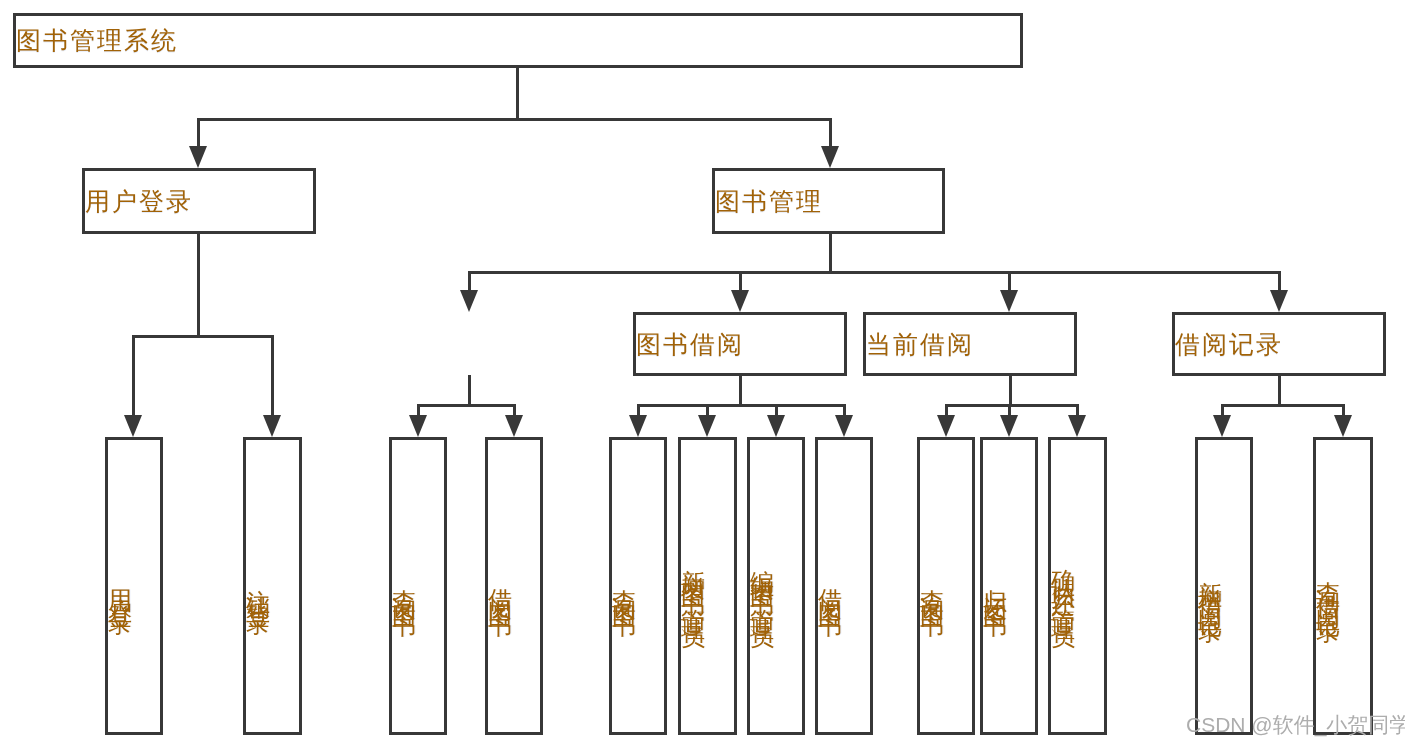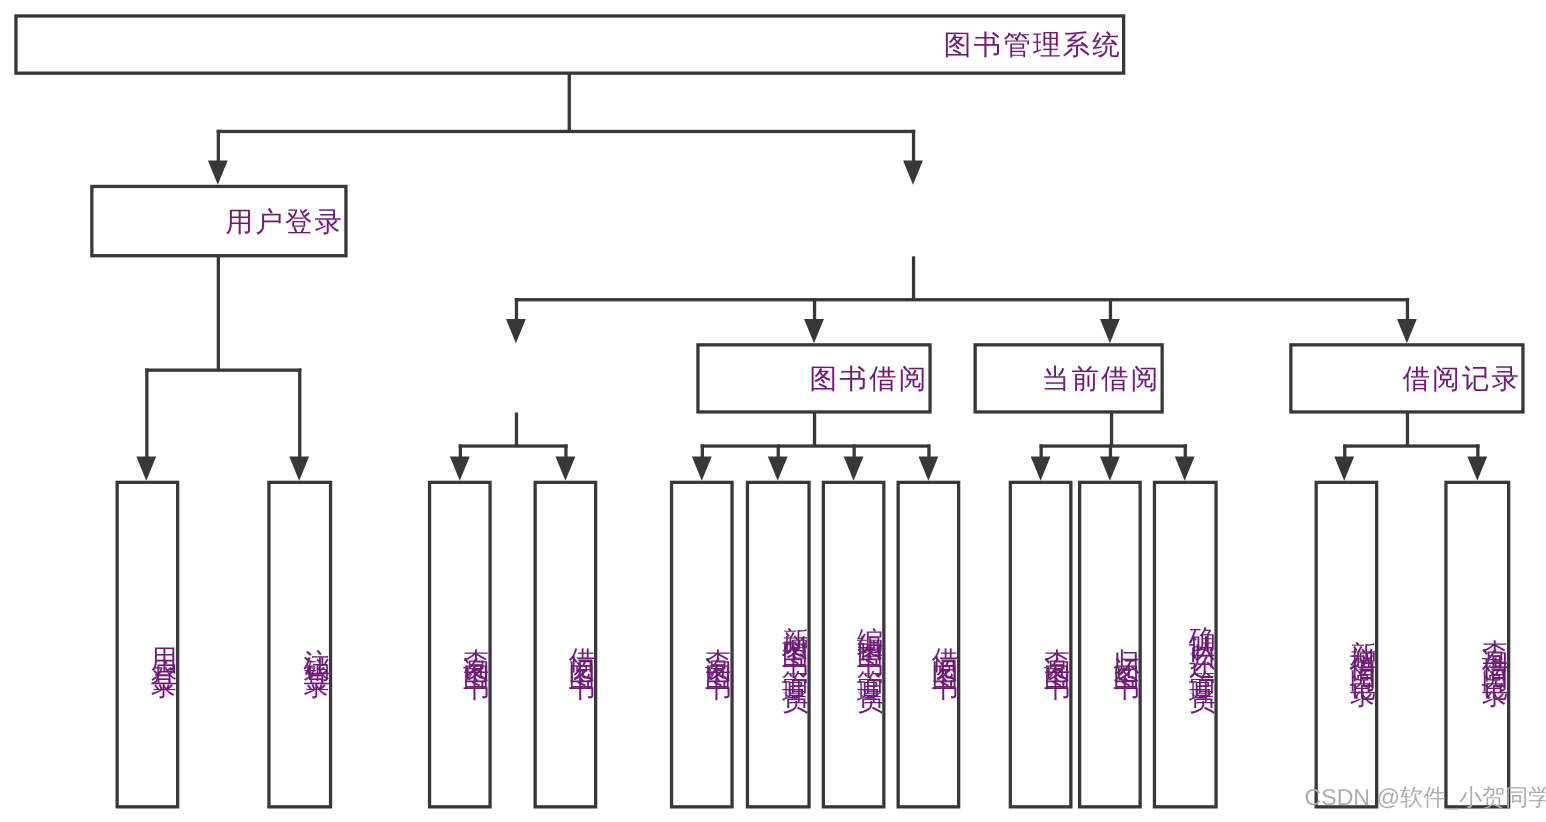--- a/index.html
+++ b/index.html
@@ -16,22 +16,22 @@
     overflow: hidden;
   }
   
   .box {
     position: absolute;
     box-sizing: border-box;
     border: 3px solid #383838;
     background: #ffffff;
     display: flex;
     align-items: center;
-    justify-content: flex-end;
-    color: #701a75;
+    justify-content: flex-start;
+    color: #a16207;
   }
   .hbox span {
     font-size: 25px;
     letter-spacing: 2px;
     white-space: nowrap;
     text-shadow: 0 1px 0 rgba(110,150,230,0.18);
   }
   .vbox span {
     writing-mode: vertical-rl;
     text-orientation: mixed;
@@ -76,20 +76,23 @@
 
   <div class="vline" style="left:516px;top:67px;height:52px"></div>
   <div class="hline" style="left:197px;top:118px;width:635px"></div>
   <div class="vline" style="left:197px;top:118px;height:30px"></div>
   <div class="vline" style="left:829px;top:118px;height:30px"></div>
   <div class="arrow" style="left:189px;top:146px"></div>
   <div class="arrow" style="left:821px;top:146px"></div>
 
   <div class="box hbox" style="left:82px;top:168px;width:234px;height:66px">
     <span>用户登录</span>
+  </div>
+  <div class="box hbox" style="left:712px;top:168px;width:233px;height:66px">
+    <span>图书管理</span>
   </div>
 
   <div class="vline" style="left:197px;top:233px;height:104px"></div>
   <div class="hline" style="left:132px;top:335px;width:142px"></div>
   <div class="vline" style="left:132px;top:335px;height:82px"></div>
   <div class="vline" style="left:271px;top:335px;height:82px"></div>
   <div class="arrow" style="left:124px;top:415px"></div>
   <div class="arrow" style="left:263px;top:415px"></div>
 
   <div class="vline" style="left:829px;top:233px;height:40px"></div>
@@ -99,21 +102,21 @@
   <div class="vline" style="left:1008px;top:271px;height:21px"></div>
   <div class="vline" style="left:1278px;top:271px;height:21px"></div>
   <div class="arrow" style="left:460px;top:290px"></div>
   <div class="arrow" style="left:731px;top:290px"></div>
   <div class="arrow" style="left:1000px;top:290px"></div>
   <div class="arrow" style="left:1270px;top:290px"></div>
 
   <div class="box hbox" style="left:633px;top:312px;width:214px;height:64px">
     <span>图书借阅</span>
   </div>
-  <div class="box hbox" style="left:885px;top:312px;width:173px;height:64px">
+  <div class="box hbox" style="left:863px;top:312px;width:214px;height:64px">
     <span>当前借阅</span>
   </div>
   <div class="box hbox" style="left:1172px;top:312px;width:214px;height:64px">
     <span>借阅记录</span>
   </div>
 
   <div class="vline" style="left:468px;top:375px;height:31px"></div>
   <div class="hline" style="left:417px;top:404px;width:99px"></div>
   <div class="vline" style="left:417px;top:404px;height:12px"></div>
   <div class="vline" style="left:513px;top:404px;height:12px"></div>

